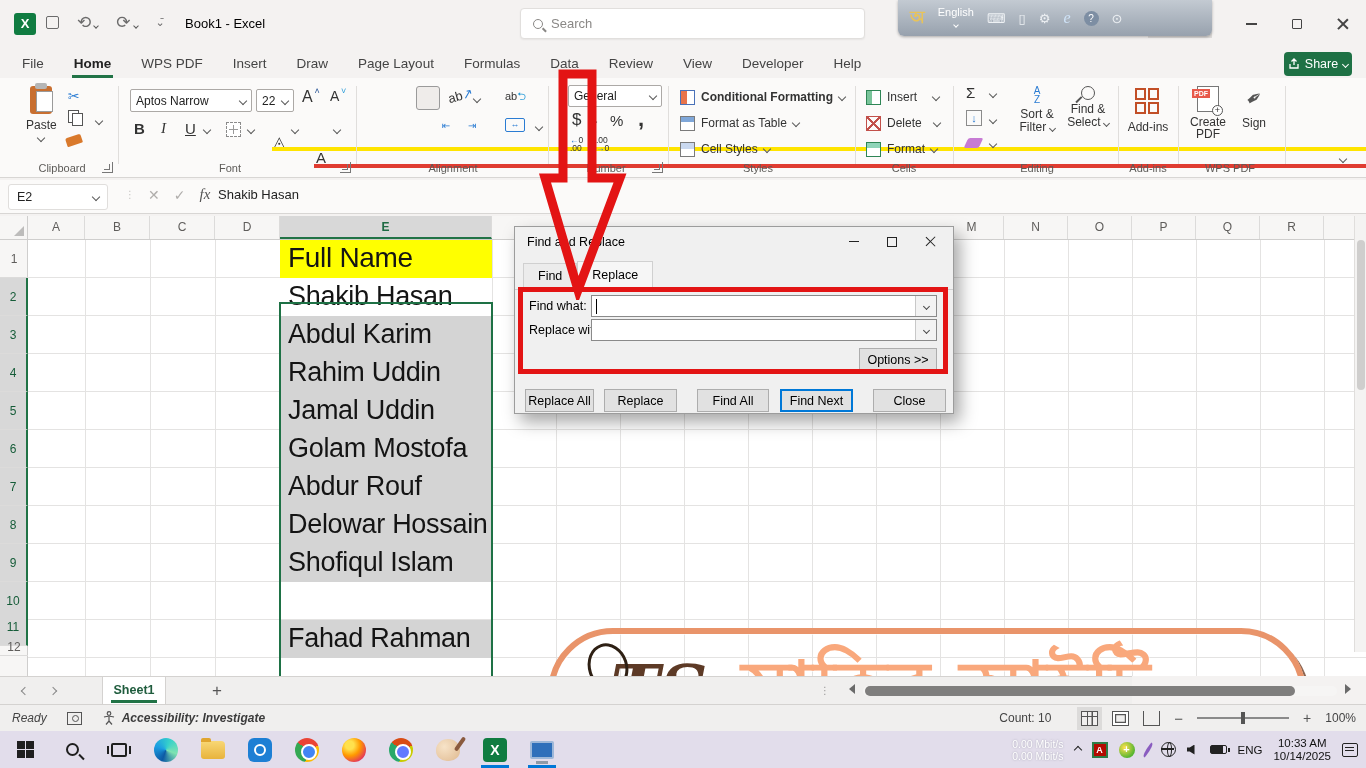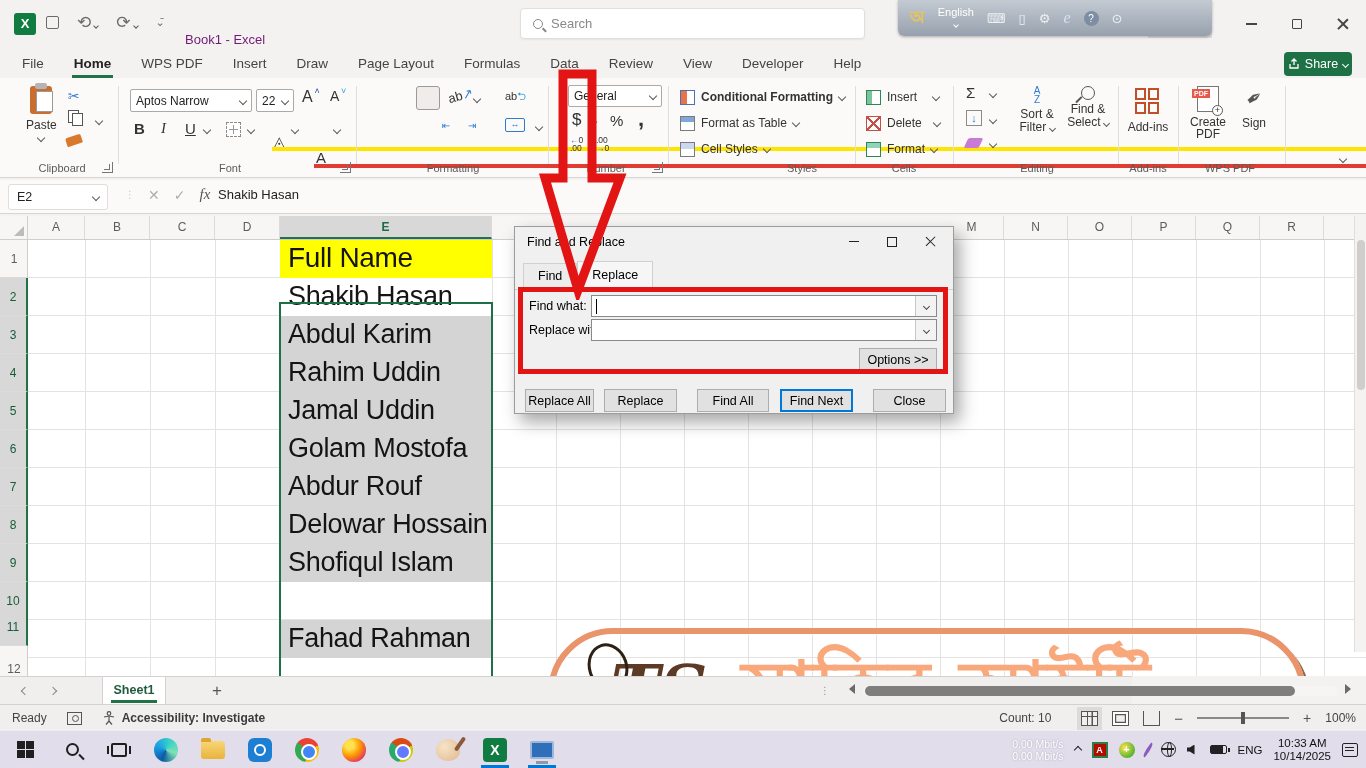--- a/index.html
+++ b/index.html
@@ -12,21 +12,21 @@
   .chev { display:inline-block; width:6px; height:6px; border-right:1.6px solid #5a5a5a; border-bottom:1.6px solid #5a5a5a; transform:rotate(45deg); }
   .chev.up { transform:rotate(-135deg); }
   .chev.left { transform:rotate(135deg); }
   .chev.right { transform:rotate(-45deg); }
   .ln { height:2px; background:#3a3a3a; margin:2.5px auto; border-radius:1px; }
 
   
   .titlebar { position:absolute; left:0; top:0; width:1366px; height:48px; background:#f4f2f1; }
   .xl-logo { position:absolute; left:14px; top:13px; width:22px; height:22px; background:#107c41; border-radius:3px; color:#fff; font-weight:bold; font-size:13px; text-align:center; line-height:22px; }
   .qat { position:absolute; left:46px; top:12px; display:flex; gap:18px; align-items:center; color:#6b6b6b; font-size:16px; }
-  .doc-title { position:absolute; left:185px; top:16px; color:#701a75; font-size:13px;margin-top:16px; }
+  .doc-title { position:absolute; left:185px; top:16px; color:#000000; font-size:13px; }
   .searchbox { position:absolute; left:520px; top:8px; width:345px; height:31px; background:#fff; border:1px solid #e1dfdd; border-radius:4px; display:flex; align-items:center; padding-left:12px; color:#8a8886; gap:8px; box-shadow:0 1px 2px rgba(0,0,0,.06); }
   .mag { width:10px; height:10px; border:1.6px solid #8a8886; border-radius:50%; position:relative; }
   .mag::after { content:""; position:absolute; width:5px; height:1.6px; background:#8a8886; left:8px; top:9px; transform:rotate(45deg); }
   .signin { position:absolute; left:1148px; top:10px; width:64px; height:28px; background:#dedcda; color:#6e6a67; text-align:right; padding:6px 8px 0 0; font-size:13px; }
   .avrobar { position:absolute; left:898px; top:0; width:314px; height:36px; background:linear-gradient(#c3cad2,#97a1ad); border-radius:0 0 6px 6px; display:flex; align-items:center; gap:13px; padding:0 12px; box-shadow:0 1px 3px rgba(0,0,0,.3); }
   .avro-a { color:#e8c35a; font-weight:bold; font-size:17px; font-family:"DejaVu Serif",serif; }
   .avro-lang { color:#fff; font-size:11px; text-align:center; line-height:11px; }
   .avro-ic { color:#eef1f4; font-size:13px; }
   .wincontrols { position:absolute; right:0; top:0; display:flex; height:48px; }
   .winbtn { width:46px; height:48px; display:flex; align-items:center; justify-content:center; }
@@ -135,21 +135,21 @@
   .hscroll { position:absolute; left:845px; top:5px; width:510px; height:17px; display:flex; align-items:center; }
   .htrack { position:absolute; left:18px; right:18px; top:4px; height:10px; background:#f6f5f4; border-radius:5px; }
   .hthumb { position:absolute; left:20px; top:4px; width:430px; height:10px; background:#7f7e7d; border-radius:5px; }
   .tri { width:0; height:0; border-top:5px solid transparent; border-bottom:5px solid transparent; }
   .tri.l { border-right:6px solid #6a6a6a; position:absolute; left:4px; top:2px; }
   .tri.r { border-left:6px solid #6a6a6a; position:absolute; right:4px; top:2px; }
   .dots3 { position:absolute; left:820px; top:8px; color:#999; font-size:10px; letter-spacing:1px; }
 
   
   .statusbar { position:absolute; left:0; top:704px; width:1366px; height:27px; background:#f0efee; border-top:1px solid #d4d2d0; display:flex; align-items:center; font-size:12px; color:#444; }
-  .sb-left { display:flex; align-items:center; gap:20px; margin-left:12px; }
+  .sb-left { display:flex; align-items:center; gap:20px; margin-left:12px;font-style:italic; }
   .sb-right { position:absolute; right:10px; display:flex; align-items:center; gap:14px; }
   .viewic { width:17px; height:15px; border:1.4px solid #555; position:relative; }
   .viewic.active { outline:4px solid #dcdbda; background:#fff; }
   .zoomtrack { position:relative; width:92px; height:2px; background:#8a8a8a; }
   .zoomthumb { position:absolute; left:44px; top:-5px; width:4px; height:12px; background:#555; }
   .macroic { width:15px; height:13px; border:1.4px solid #555; position:relative; }
   .macroic::after { content:""; position:absolute; right:2px; bottom:2px; width:5px; height:5px; border:1.3px solid #555; border-radius:50%; }
 
   
   .taskbar { position:absolute; left:0; top:731px; width:1366px; height:37px; background:#e2ddeb; display:flex; align-items:center; }
@@ -307,21 +307,21 @@
     <div class="abs" style="left:448px;top:10px;color:#2b7cd3;font-size:13px;transform:rotate(-15deg);"><span style="color:#333;">ab</span>↗</div>
     <div class="abs chev" style="left:474px;top:18px;"></div>
     <div class="abs" style="left:366px;top:42px;width:18px;"><i class="ln" style="width:14px;"></i><i class="ln" style="width:9px;margin-left:0;"></i><i class="ln" style="width:14px;"></i></div>
     <div class="abs" style="left:392px;top:42px;width:18px;"><i class="ln" style="width:14px;"></i><i class="ln" style="width:9px;"></i><i class="ln" style="width:14px;"></i></div>
     <div class="abs" style="left:416px;top:42px;width:18px;"><i class="ln" style="width:14px;"></i><i class="ln" style="width:9px;margin-right:0;"></i><i class="ln" style="width:14px;"></i></div>
     <div class="abs" style="left:442px;top:42px;width:18px;color:#2b7cd3;font-size:10px;">⇤<i class="ln" style="width:14px;"></i></div>
     <div class="abs" style="left:468px;top:42px;width:18px;color:#2b7cd3;font-size:10px;">⇥<i class="ln" style="width:14px;"></i></div>
     <div class="abs" style="left:505px;top:10px;font-size:11px;color:#333;"><span>ab</span><span style="color:#2b9cd8;">⮌</span></div>
     <div class="abs" style="left:505px;top:40px;width:20px;height:14px;border:1.4px solid #2b7cd3;border-radius:2px;text-align:center;line-height:11px;color:#2b7cd3;font-size:9px;">↔</div>
     <div class="abs chev" style="left:536px;top:46px;"></div>
-    <span class="grplabel" style="left:418px;width:70px;">Formatting</span>
+    <span class="grplabel" style="left:418px;width:70px;">Alignment</span>
 
     <div class="rsep" style="left:548px;"></div>
 
     <div class="combo abs" style="left:568px;top:7px;width:94px;height:22px;">
       <span>General</span>
         <span class="chev"></span>
     </div>
     <div class="abs" style="left:572px;top:32px;font-size:17px;color:#333;">$</div>
     <div class="abs chev" style="left:590px;top:41px;"></div>
     <div class="abs" style="left:610px;top:34px;font-size:15px;color:#333;">%</div>
@@ -340,21 +340,21 @@
     <div class="stylebtn" style="left:680px;top:34px;">
       <span class="sticon" style="background:linear-gradient(#7fa7d9 0 35%,#fff 35%);"></span>
       <span>Format as Table</span>
         <span class="chev"></span>
     </div>
     <div class="stylebtn" style="left:680px;top:60px;">
       <span class="sticon" style="background:linear-gradient(#c9d8ef 0 50%,#fff 50%);"></span>
       <span>Cell Styles</span>
         <span class="chev"></span>
     </div>
-    <span class="grplabel" style="left:774px;width:56px;text-align:center;">Styles</span>
+    <span class="grplabel" style="left:730px;width:56px;text-align:center;">Styles</span>
     <div class="rsep" style="left:855px;"></div>
 
     <div class="stylebtn" style="left:866px;top:8px;">
       <span class="sticon" style="background:linear-gradient(to right,#79c49a 0 40%,#fff 40%);border-color:#2e8555;"></span>
       <span>Insert</span>
         <span class="chev" style="margin-left:10px;"></span>
     </div>
     <div class="stylebtn" style="left:866px;top:34px;">
       <span class="sticon" style="border-color:#c2504a;background:linear-gradient(45deg,transparent 45%,#c2504a 45% 55%,transparent 55%),linear-gradient(-45deg,transparent 45%,#c2504a 45% 55%,transparent 55%);"></span>
       <span>Delete</span>
@@ -485,21 +485,21 @@
       <div class="rowhdr sel" style="top:38px;">2</div>
       <div class="rowhdr sel" style="top:76px;">3</div>
       <div class="rowhdr sel" style="top:114px;">4</div>
       <div class="rowhdr sel" style="top:152px;">5</div>
       <div class="rowhdr sel" style="top:190px;">6</div>
       <div class="rowhdr sel" style="top:228px;">7</div>
       <div class="rowhdr sel" style="top:266px;">8</div>
       <div class="rowhdr sel" style="top:304px;">9</div>
       <div class="rowhdr sel" style="top:342px;">10</div>
       <div class="rowhdr sel" style="top:368px;">11</div>
-      <div class="rowhdr" style="top:420px;height:18px;line-height:18px;">12</div>
+      <div class="rowhdr" style="top:398px;height:18px;line-height:18px;">12</div>
     </div>
     <div class="vscroll">
         <div class="vthumb"></div>
       </div>
 
     <div class="watermark">
       <span class="wm-logo"><i>i</i>TS</span>
       <span class="wm-text">সাকিব আইটি</span>
     </div>
   </div>

